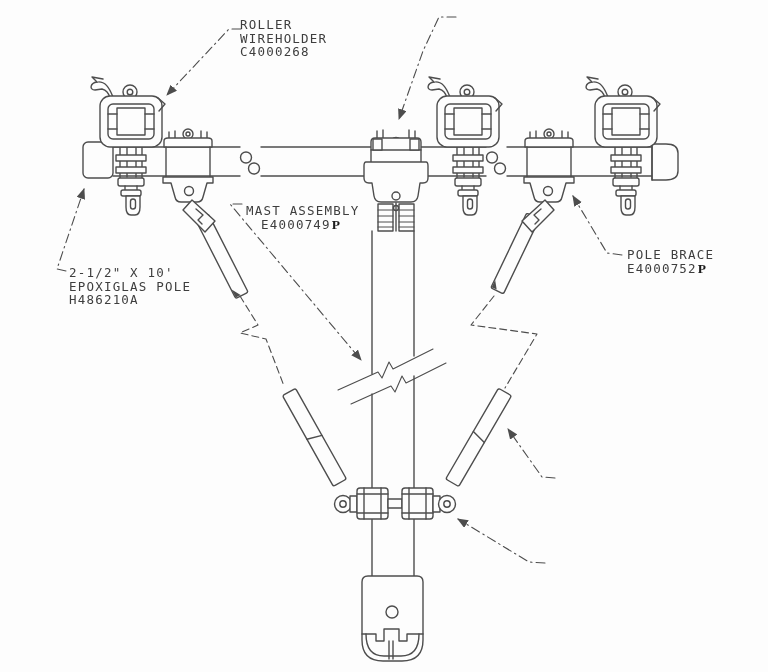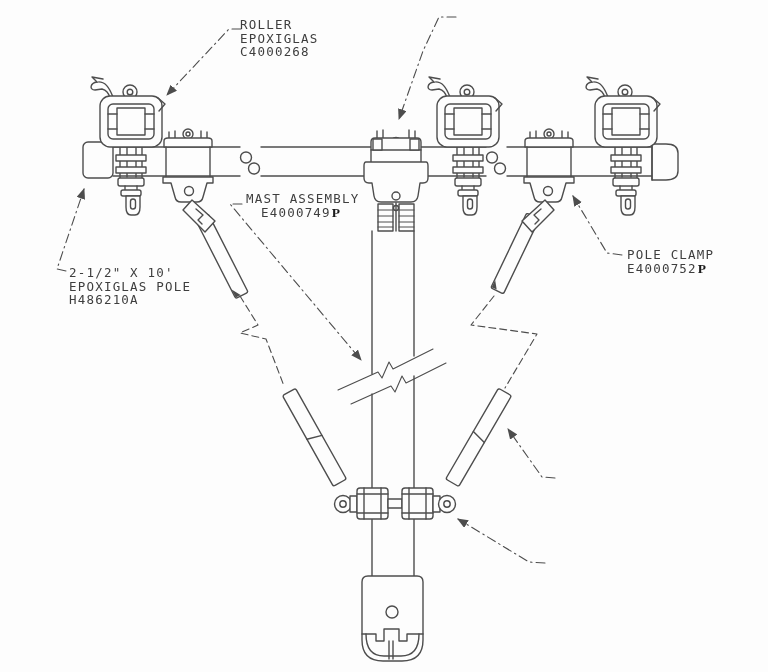--- a/index.html
+++ b/index.html
@@ -185,32 +185,32 @@
     <path d="M242,204 L230,204 L361,360" marker-end="url(#arrow)"></path>
     <path d="M622,255 L607,253 L573,196" marker-end="url(#arrow)"></path>
     <path d="M66,271 L57,269 L84,189" marker-end="url(#arrow)"></path>
     <path d="M555,478 L542,477 L508,429" marker-end="url(#arrow)"></path>
     <path d="M545,563 L529,562 L458,519" marker-end="url(#arrow)"></path>
   </g>
 </svg>
 
 <div class="lbl" style="left:240px;top:18px">
   <span class="ln">ROLLER</span>
-  <span class="ln">EPOXIGLAS</span>
+  <span class="ln">WIREHOLDER</span>
   <span class="ln">C4000268</span>
 </div>
 
 
-<div class="lbl" style="left:246px;top:192px">
+<div class="lbl" style="left:246px;top:204px">
   <span class="ln">MAST ASSEMBLY</span>
   <span class="ln ind"><span>E4000749</span><span class="sfx">P</span></span>
 </div>
 
 <div class="lbl" style="left:627px;top:248px">
-  <span class="ln">POLE CLAMP</span>
+  <span class="ln">POLE BRACE</span>
   <span class="ln"><span>E4000752</span><span class="sfx">P</span></span>
 </div>
 
 <div class="lbl" style="left:69px;top:266px">
   <span class="ln">2-1/2" X 10'</span>
   <span class="ln">EPOXIGLAS POLE</span>
   <span class="ln">H486210A</span>
 </div>
 
 

